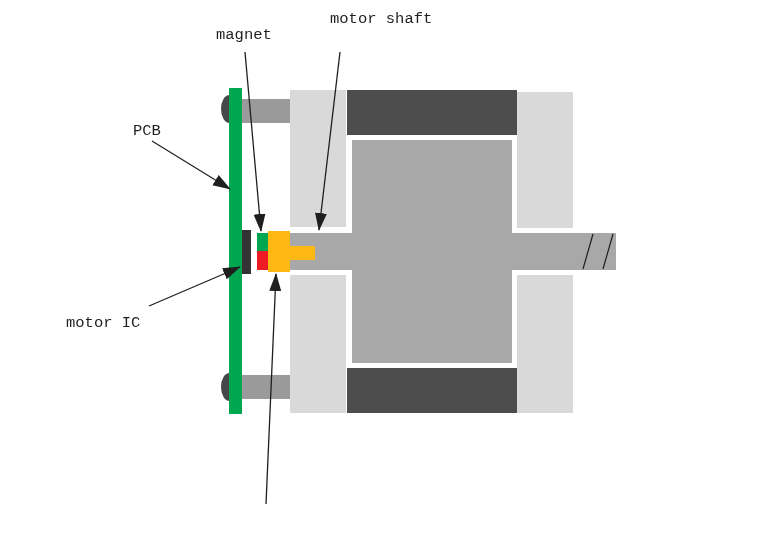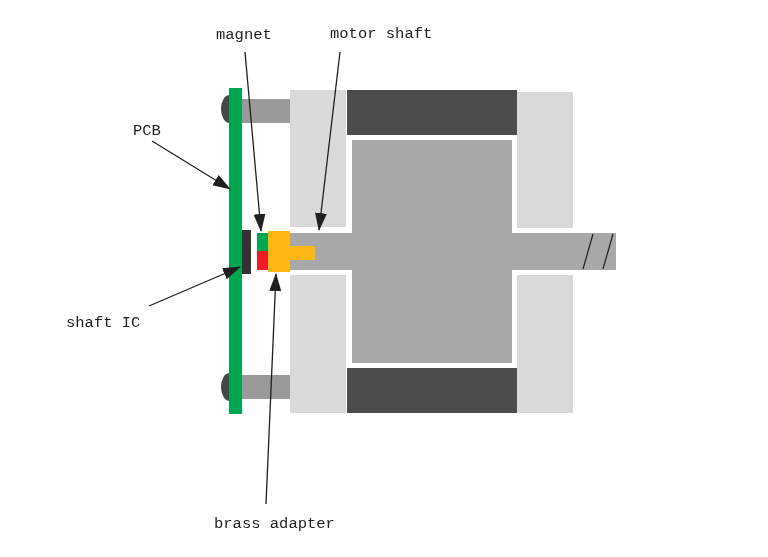--- a/index.html
+++ b/index.html
@@ -97,18 +97,17 @@
       <line x1="682" y1="269" x2="692" y2="234"></line>
     </g>
     <line class="arrow" x1="245" y1="52" x2="261" y2="231" marker-end="url(#ah)"></line>
     <line class="arrow" x1="340" y1="52" x2="319" y2="230" marker-end="url(#ah)"></line>
     <line class="arrow" x1="152" y1="141" x2="230" y2="189" marker-end="url(#ah)"></line>
     <line class="arrow" x1="149" y1="306" x2="240" y2="267" marker-end="url(#ah)"></line>
     <line class="arrow" x1="266" y1="504" x2="276" y2="274" marker-end="url(#ah)"></line>
   </svg>
 
   <div class="lbl" style="left:216px; top:26px;">magnet</div>
-  <div class="lbl" style="left:330px; top:25px;">motor shaft</div>
+  <div class="lbl" style="left:330px; top:10px;">motor shaft</div>
   <div class="lbl" style="left:133px; top:122px;">PCB</div>
-  <div class="lbl" style="left:66px;  top:314px;">shaft IC</div>
-  <div class="lbl" style="left:214px; top:515px;">brass adapter</div>
+  <div class="lbl" style="left:66px;  top:314px;">motor IC</div>
 
 </div>
 
 </body></html>

